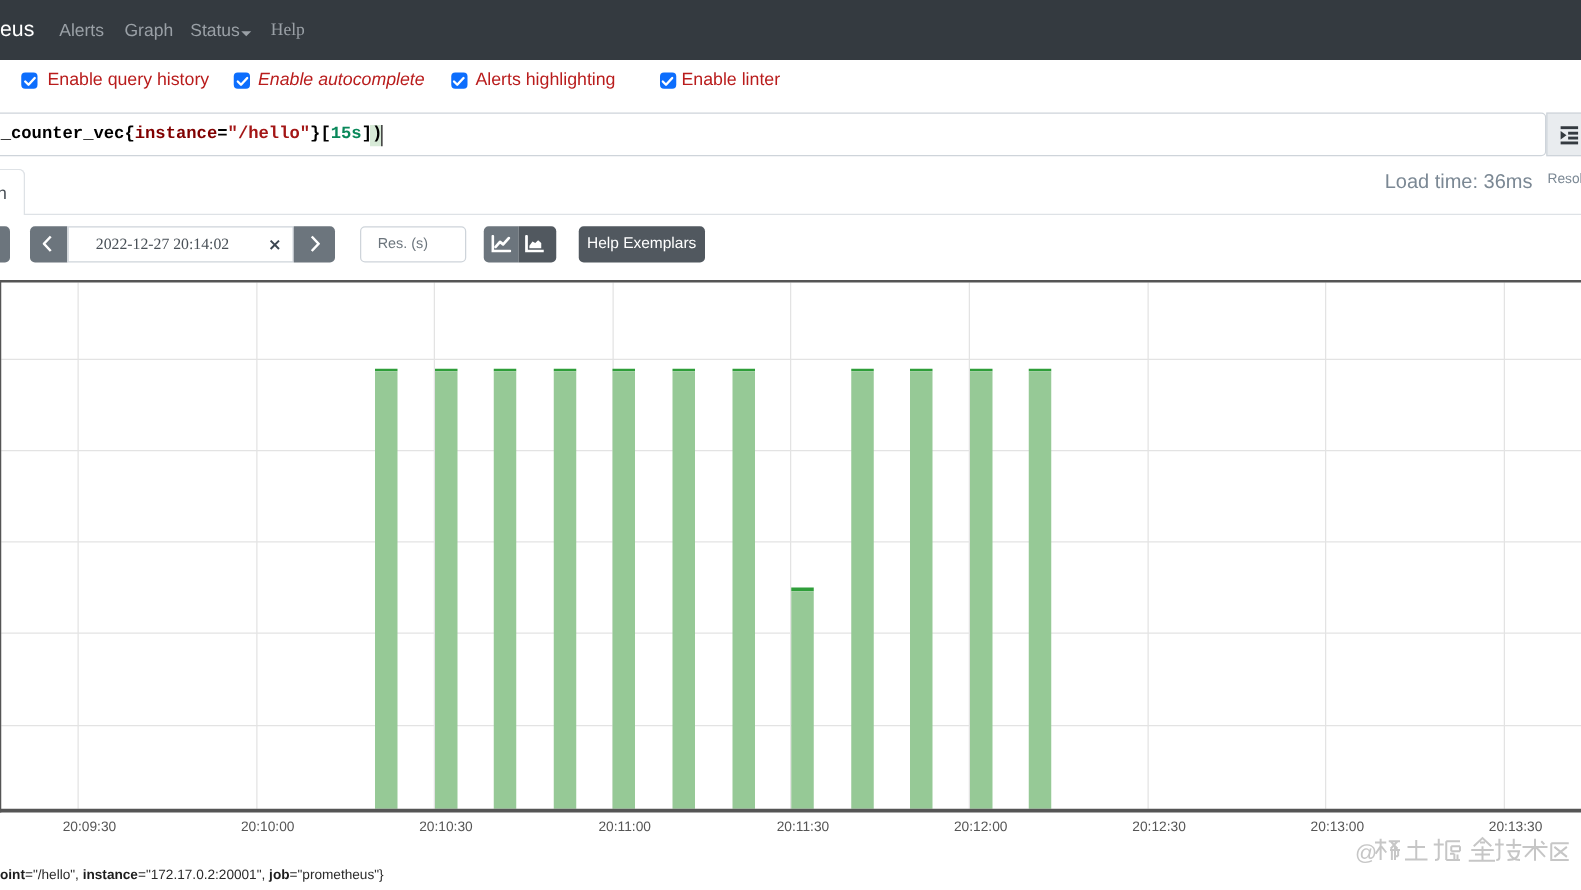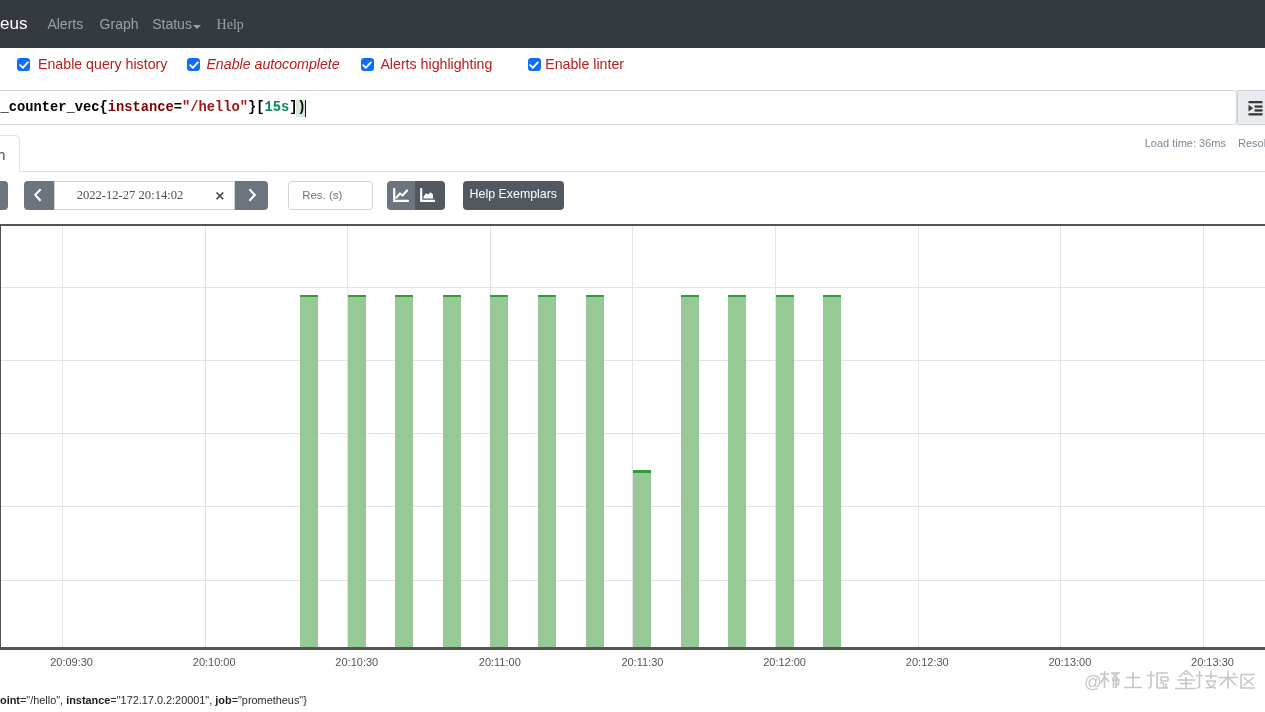--- a/index.html
+++ b/index.html
@@ -18,21 +18,21 @@
   .cblabel{top:56px;height:17px;line-height:17px;font-size:14.2px;color:#b91c1c;}
   
   #qbox{left:-20px;top:90px;width:1257px;height:34.6px;background:#fff;
         border:1px solid #ced4da;border-radius:4px;box-sizing:border-box;}
   #qtext{left:0.5px;top:100px;height:16px;line-height:16px;
          font-family:"Liberation Mono", monospace;font-size:13.75px;font-weight:bold;color:#000;white-space:pre;}
   #qcursor{left:304.5px;top:99.5px;width:1.6px;height:17.5px;background:#111;}
   #explorerbtn{left:1237px;top:90px;width:29px;height:34.6px;background:#e9ecef;
                border:1px solid #ced4da;box-sizing:border-box;}
   
-  #loadtime{left:1048px;top:137px;width:178px;text-align:right;font-size:11px;color:#7b8894;}
+  #loadtime{left:1048px;top:137px;width:178px;text-align:right;font-size:16px;color:#7b8894;}
   #resolution{left:1238px;top:137px;font-size:11px;color:#7b8894;white-space:nowrap;}
   
   #tabbox{left:-60px;top:134.5px;width:79.5px;height:37px;background:#fff;
           border:1px solid #dee2e6;border-bottom:none;border-radius:5px 5px 0 0;box-sizing:border-box;}
   #tabtext{left:-34px;top:147px;font-size:14.2px;color:#495057;}
   #tabline{left:19.5px;top:170.5px;width:1246px;height:1px;background:#dee2e6;}
   
   .ctl{top:181px;height:29px;box-sizing:border-box;}
   .dbtn{background:#6c757d;}
   #fragbtn{left:-6px;width:13.5px;border-radius:4px;}

